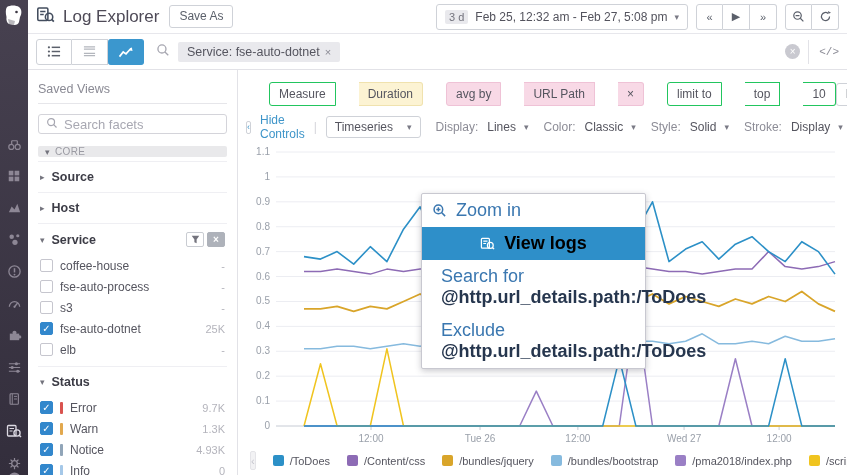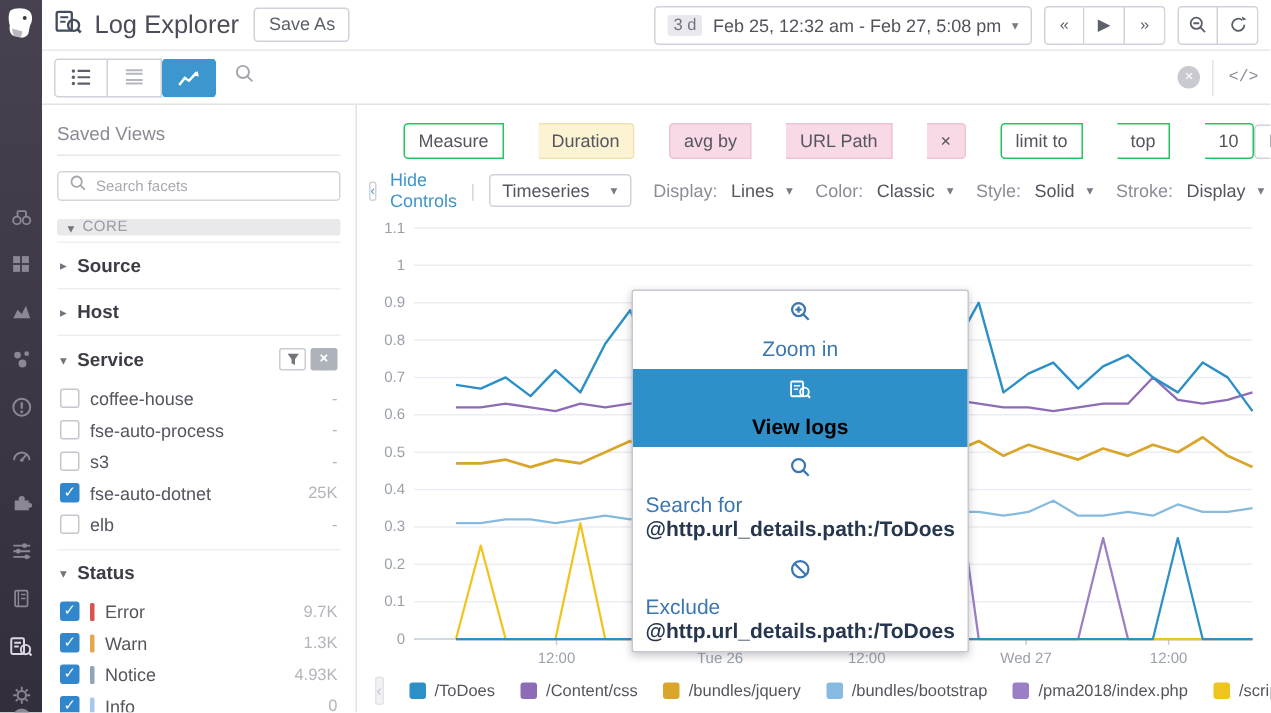--- a/index.html
+++ b/index.html
@@ -53,21 +53,21 @@
   .body { flex:1; display:flex; min-height:0; }
 
   
   .sidebar { width:210px; border-right:1px solid #e2e2e7; flex-shrink:0; padding:12px 10px 0 10px;
     display:flex; flex-direction:column; overflow:hidden; }
   .tabs { display:flex; gap:22px; border-bottom:1px solid #e6e6ea; }
   .tab { font-size:12.5px; padding-bottom:7px; color:#8a8a94; display:flex; gap:5px; align-items:center; }
   .tab.active { color:#3c3c46; font-weight:bold; border-bottom:3px solid #4aa0d4; margin-bottom:-1px; }
   .facet-search { margin:10px 0 8px; border:1px solid #d4d4da; border-radius:3px; height:26px;
     display:flex; align-items:center; padding:0 7px; gap:6px; }
-  .facet-search input { border:none; outline:none; width:100%; font-size:10px; color:#55555f;
+  .facet-search input { border:none; outline:none; width:100%; font-size:13px; color:#55555f;
     font-family:"Liberation Sans", sans-serif; }
   .facet-search input::placeholder { color:#a8a8b2; }
   .section-bar { background:#e9e9eb; border-radius:2px; height:17px; display:flex; align-items:center;
     gap:5px; padding:0 7px; font-size:10px; color:#9a9aa2; letter-spacing:.4px; margin:4px 0; }
   .facet-group { border-top:1px solid #efeff3; padding:8px 2px; font-size:12.5px; font-weight:bold;
     color:#3c3c46; display:flex; align-items:center; gap:7px; }
   .facet-group:first-of-type { border-top:none; }
   .chev { color:#73737d; font-size:9px; font-weight:normal; }
   .group-actions { margin-left:auto; display:flex; gap:3px; }
   .mini-btn { width:18px; height:15px; border:1px solid #c9ccd2; border-radius:2px; background:#fff;
@@ -105,21 +105,21 @@
     align-items:center; color:#55555f; }
   .ctl-label { color:#8c8c96; margin-left:6px; }
   .ctl-value { display:flex; gap:8px; align-items:center; color:#55555f; }
 
   .chart-wrap { flex:1; position:relative; margin-top:4px; min-height:0; }
   .chart-wrap svg.chart { position:absolute; inset:0; }
 
   
   .ctx-menu { position:absolute; left:175px; top:51px; width:225px; background:#fff;
     border:1px solid #c8c8d0; border-radius:2px; box-shadow:0 2px 6px rgba(40,40,60,.25); z-index:5; }
-  .ctx-item { display:flex; align-items:center; gap:9px; padding:6px 10px; font-size:14px; color:#3a77b0;flex-direction:column; }
+  .ctx-item { display:flex; align-items:center; gap:9px; padding:6px 10px; font-size:18px; color:#3a77b0; }
   .ctx-item .facet-path { color:#26364e; font-weight:bold; }
   .ctx-item.hl { background:#2e8fc9; color:#000000; font-weight:bold;justify-content:center; }
 
   .legend { height:27px; display:flex; align-items:center; gap:17px; padding:0 4px 2px 4px; flex-shrink:0; }
   .legend-item { display:flex; align-items:center; gap:6px; font-size:11px; color:#55555f; white-space:nowrap; }
   .legend-swatch { width:11px; height:11px; border-radius:2px; }
   .pg-btn { width:17px; height:19px; border:1px solid #d8d8dd; border-radius:2px; background:#fff;
     color:#8c8c96; font-size:11px; display:flex; align-items:center; justify-content:center; }
   .pg-btn.disabled { background:#f2f2f4; color:#c6c6ce; border-color:#e4e4e8; }
 </style>
@@ -287,20 +287,21 @@
               <path d="M1.5 12.5 L5.5 7.5 L8.5 9.5 L14 3.5" fill="none" stroke="#fff" stroke-width="1.8"></path>
               <path d="M14.8 2.5 l0.7 4 -4 -0.8 z" fill="#fff"></path>
             </svg>
           </button>
       </div>
       <div class="searchbox">
         <span><svg width="14" height="14" viewBox="0 0 16 16">
               <circle cx="6.8" cy="6.8" r="4.6" fill="none" stroke="#a6a6b0" stroke-width="1.5"></circle>
               <path d="M10.2 10.2 L14 14" stroke="#a6a6b0" stroke-width="1.5"></path>
             </svg></span>
+        <span class="tag"><span>Service: fse-auto-dotnet</span><span class="x">×</span></span>
         <span class="clear-circle">×</span>
       </div>
       <span class="code-toggle">&lt;/&gt;</span>
     </div>
 
     <div class="body">
 
       <div class="sidebar">
         <div class="tabs">
           <span class="tab">Saved Views</span>

